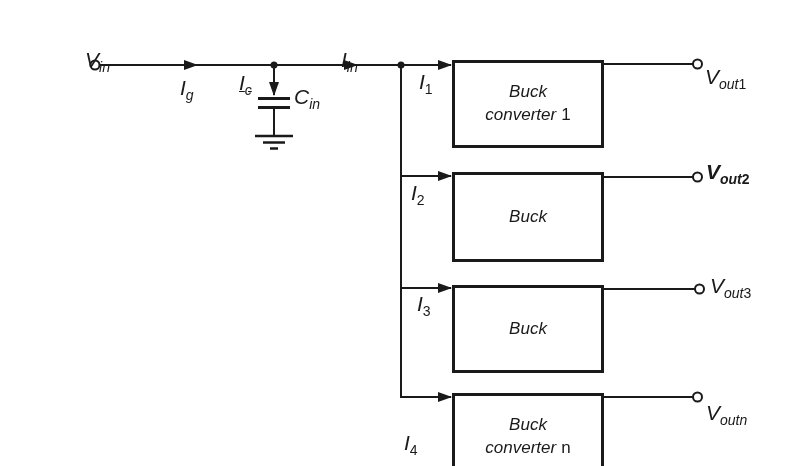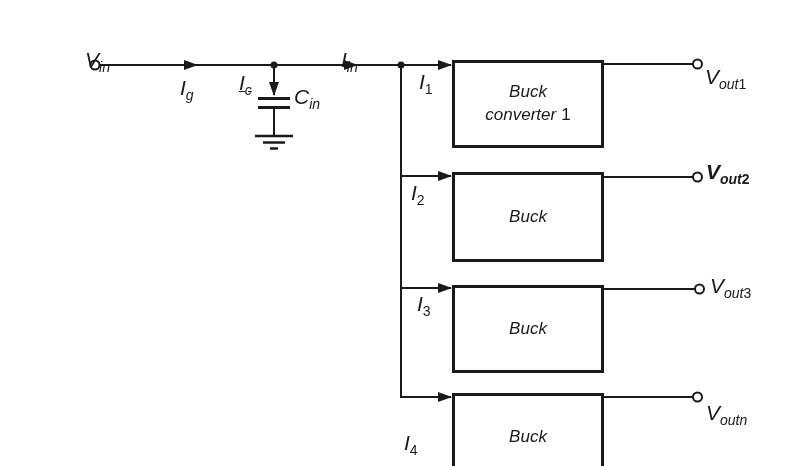--- a/index.html
+++ b/index.html
@@ -110,20 +110,21 @@
     <div class="bl2"><span class="it">converter</span><span class="up">1</span></div>
   </div>
   <div class="box" style="top:132px; height:90px;">
     <div class="bl1">Buck</div>
   </div>
   <div class="box" style="top:245px; height:88px;">
     <div class="bl1">Buck</div>
   </div>
   <div class="box" style="top:353px; height:88px;">
     <div class="bl1">Buck</div>
+    <div class="bl2"><span class="it">converter</span><span class="up">n</span></div>
   </div>
 
   <span class="clabel" style="left:45px; top:49px;margin-left:40px;"><span class="m">V</span><span class="s si">in</span><span class="s su"></span></span>
 
   <span class="clabel" style="left:180px; top:77px;"><span class="m">I</span><span class="s si">g</span><span class="s su"></span></span>
 
   <span class="clabel" style="left:239px; top:72px;text-decoration:underline;"><span class="m">I</span><span class="s si">c</span><span class="s su"></span></span>
 
   <span class="clabel" style="left:294px; top:86px;"><span class="m">C</span><span class="s si">in</span><span class="s su"></span></span>
 

